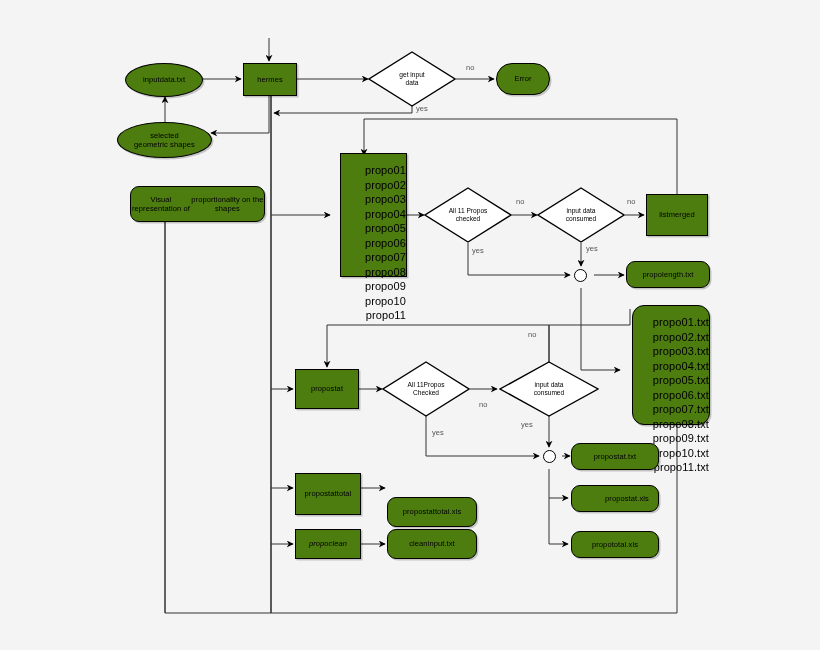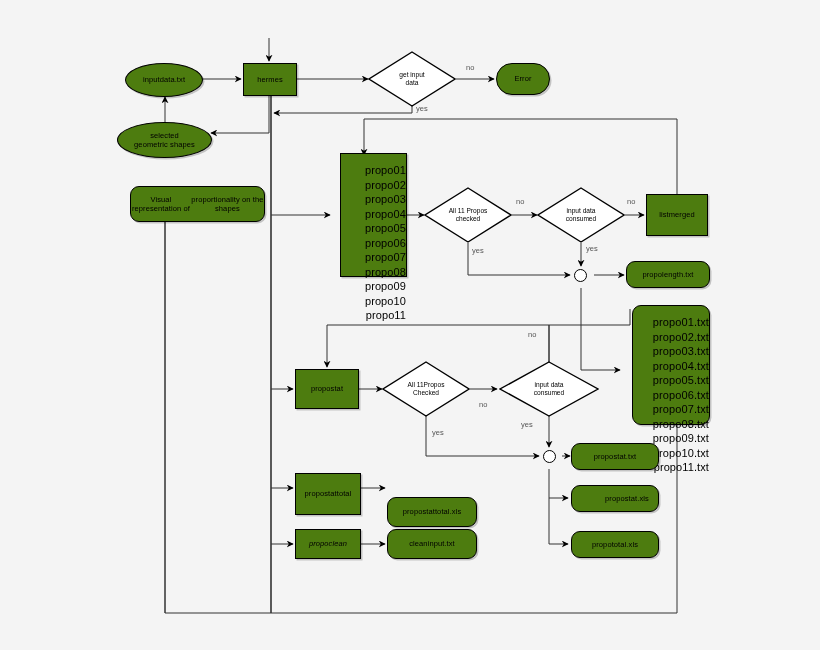--- a/index.html
+++ b/index.html
@@ -239,21 +239,21 @@
   </div>
 
   <div class="node rect" style="left:646px;top:194px;width:62px;height:42px;">
     <span>listmerged</span>
   </div>
 
   <div class="node rounded" style="left:626px;top:261px;width:84px;height:27px;">
     <span>propolength.txt</span>
   </div>
 
-  <div class="node rounded listbox" style="left:624px;top:305px;width:78px;height:120px;">
+  <div class="node rounded listbox" style="left:624px;top:305px;width:78px;height:120px;border-radius:12px;">
     <span>propo01.txt</span>
     <span>propo02.txt</span>
     <span>propo03.txt</span>
     <span>propo04.txt</span>
     <span>propo05.txt</span>
     <span>propo06.txt</span>
     <span>propo07.txt</span>
     <span>propo08.txt</span>
     <span>propo09.txt</span>
     <span>propo10.txt</span>

